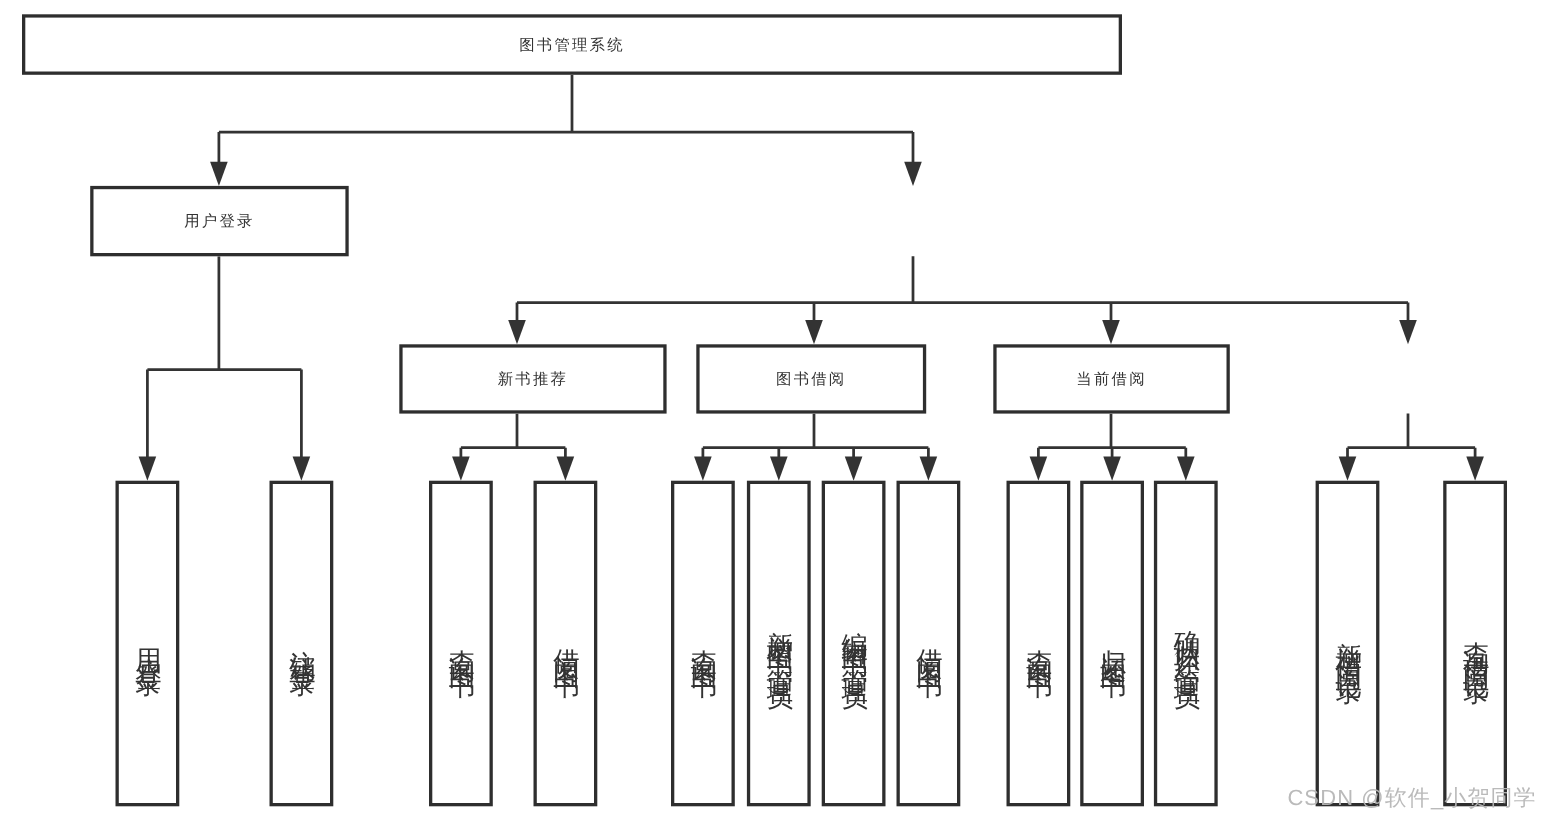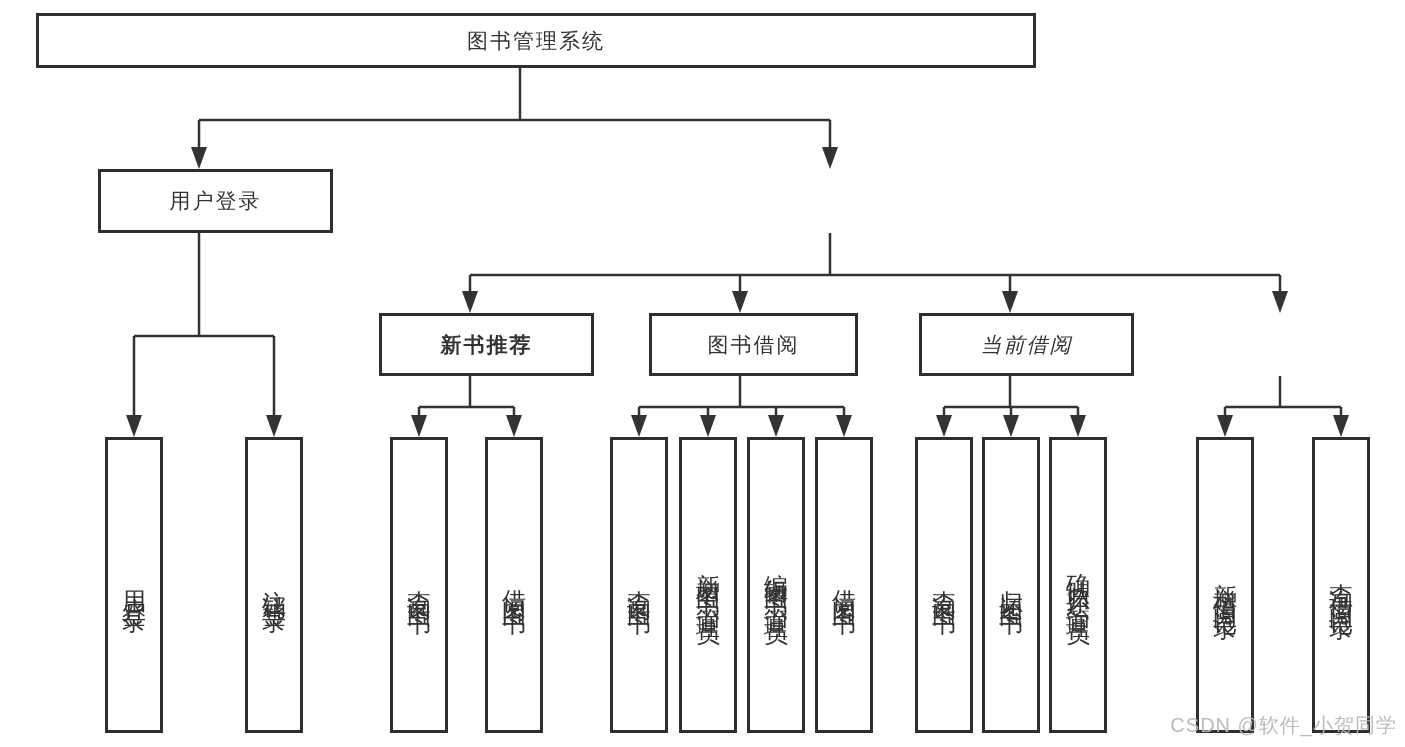--- a/index.html
+++ b/index.html
@@ -19,25 +19,24 @@
     pointer-events: none;
   }
   .box {
     position: absolute;
     box-sizing: border-box;
     border: 3px solid #2e2e2e;
     background: #ffffff;
     display: flex;
     align-items: center;
     justify-content: center;
-    font-size: 21px;
+    font-size: 14px;
     letter-spacing: 2px;
     color: #333333;
     white-space: nowrap;
-    margin-left: 16px;
   }
   .leaf {
     position: absolute;
     box-sizing: border-box;
     border: 3px solid #2e2e2e;
     background: #ffffff;
     top: 437px;
     width: 58px;
     height: 296px;
     writing-mode: vertical-lr;
@@ -100,23 +99,23 @@
       <polygon points="1078,437 1070,415 1086,415"></polygon>
       <polygon points="1225,437 1217,415 1233,415"></polygon>
       <polygon points="1341,437 1333,415 1349,415"></polygon>
     </g>
   </svg>
 
   <div class="box" style="left:20px; top:13px; width:1000px; height:55px;">图书管理系统</div>
 
   <div class="box" style="left:82px; top:169px; width:235px; height:64px;">用户登录</div>
 
-  <div class="box" style="left:363px; top:313px; width:215px; height:63px;font-weight:bold;">新书推荐</div>
+  <div class="box" style="left:363px; top:313px; width:243px; height:63px;">新书推荐</div>
   <div class="box" style="left:633px; top:313px; width:209px; height:63px;">图书借阅</div>
-  <div class="box" style="left:903px; top:313px; width:215px; height:63px;font-style:italic;">当前借阅</div>
+  <div class="box" style="left:903px; top:313px; width:215px; height:63px;">当前借阅</div>
 
   <div class="leaf" style="left:105px;">用户登录</div>
   <div class="leaf" style="left:245px;">注销登录</div>
 
   <div class="leaf" style="left:390px;">查询图书</div>
   <div class="leaf" style="left:485px;">借阅图书</div>
 
   <div class="leaf" style="left:610px;">查询图书</div>
   <div class="leaf" style="left:679px;">新增图书（管理员）</div>
   <div class="leaf" style="left:747px;">编辑图书（管理员）</div>

